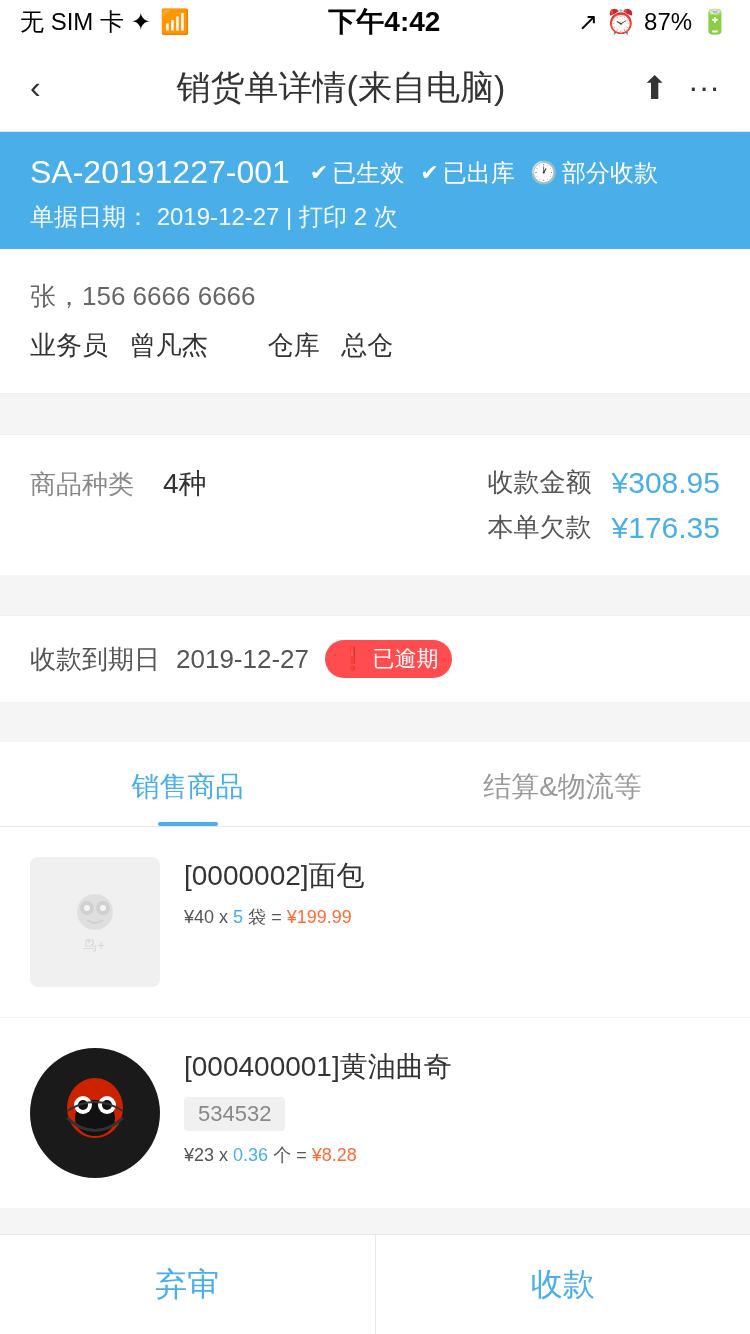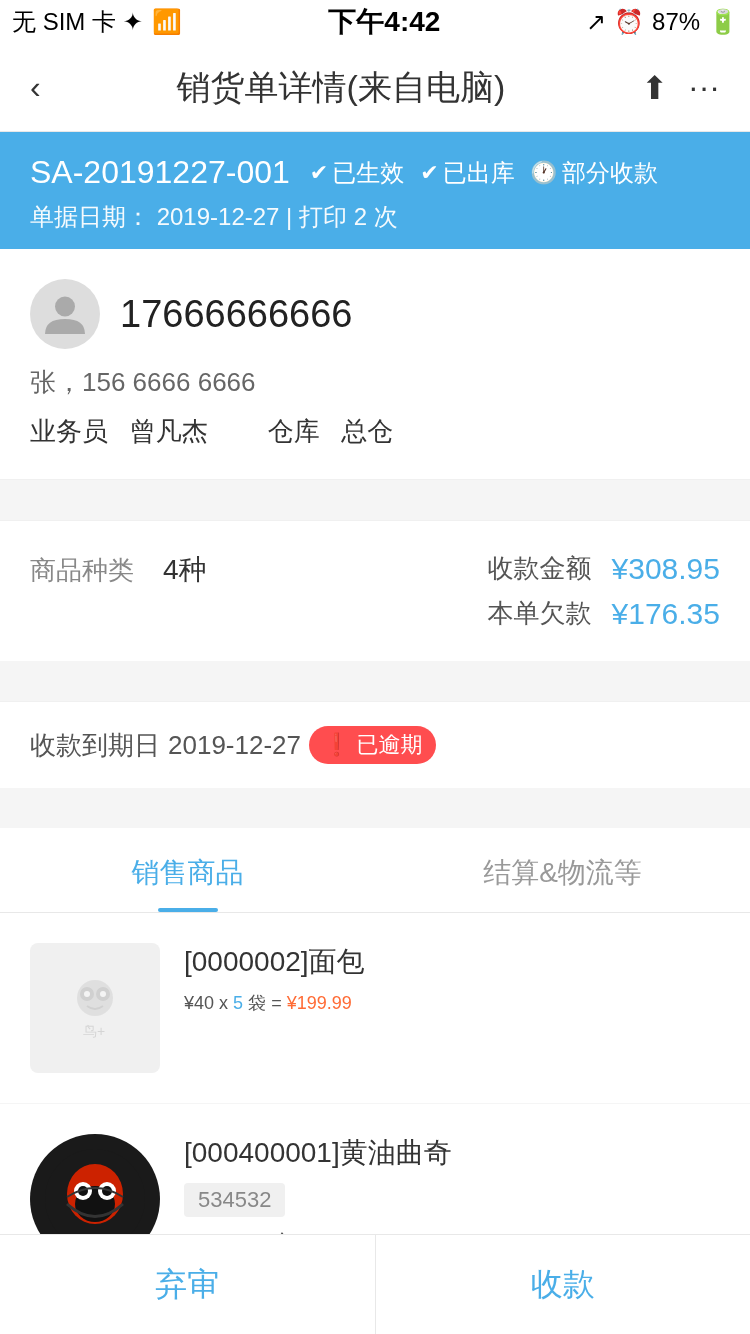--- a/index.html
+++ b/index.html
@@ -13,21 +13,21 @@
       font-size: 28px;
     }
 
     
     .status-bar {
       background: #fff;
       height: 44px;
       display: flex;
       align-items: center;
       justify-content: space-between;
-      padding: 0 12px;
+      padding: 0 20px;
       font-size: 24px;
       font-weight: 500;
     }
     .status-left { display: flex; align-items: center; gap: 10px; }
     .status-center { font-size: 28px; font-weight: 600; }
     .status-right { display: flex; align-items: center; gap: 8px; font-size: 24px; }
 
     
     .nav-bar {
       background: #fff;
@@ -152,21 +152,21 @@
     .summary-row .amount { color: #4AAEE8; font-size: 30px; }
 
     
     .due-section {
       background: #fff;
       padding: 24px 30px;
       margin-top: 20px;
       border-top: 1px solid #f0f0f0;
       display: flex;
       align-items: center;
-      gap: 8px;
+      gap: 16px;
       font-size: 26px;
       color: #555;
     }
     .overdue-badge {
       background: #ff4d4f;
       color: #fff;
       border-radius: 20px;
       padding: 4px 14px;
       font-size: 22px;
       display: flex;
@@ -342,29 +342,20 @@
     </div>
   </div>
   <div class="header-banner-bottom">
     <span>单据日期：</span>
     <span>2019-12-27</span>
     <span>| 打印 2 次</span>
   </div>
 </div>
 
 <div class="customer-section">
-  <div class="customer-header">
-    <div class="avatar">
-      <svg viewBox="0 0 40 40" xmlns="http://www.w3.org/2000/svg" width="50" height="50">
-        <circle cx="20" cy="14" r="8" fill="#aaa"></circle>
-        <path d="M4 36 Q4 24 20 24 Q36 24 36 36" fill="#aaa"></path>
-      </svg>
-    </div>
-    <span class="customer-name">17666666666</span>
-  </div>
   <div class="customer-info">张，156 6666 6666</div>
   <div class="customer-meta">
     <span>
       <span>业务员</span>
       &nbsp;&nbsp;<span>曾凡杰</span>
     </span>
     <span>
       <span>仓库</span>
       &nbsp;&nbsp;<span>总仓</span>
     </span>

